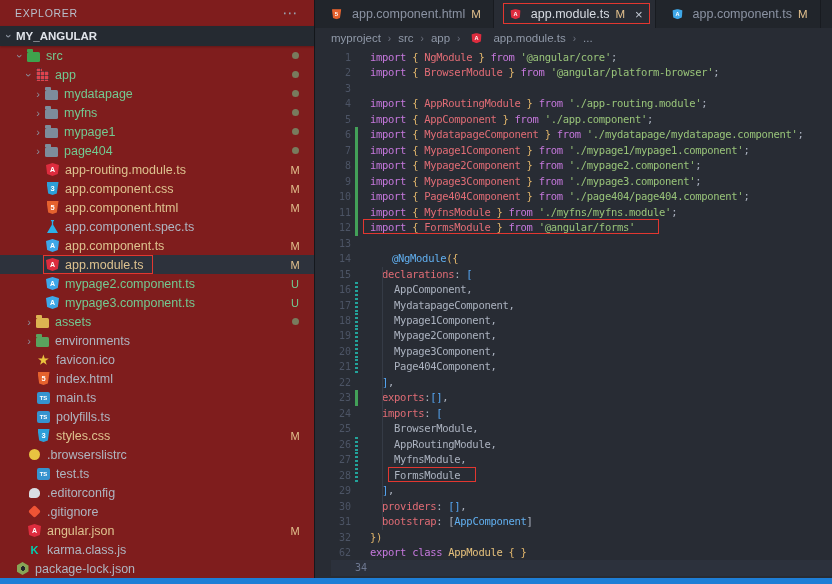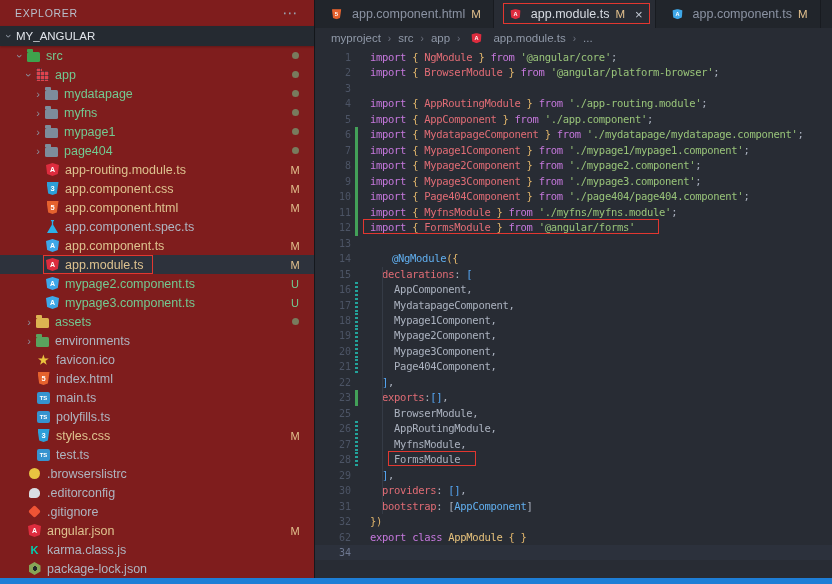--- a/index.html
+++ b/index.html
@@ -5,21 +5,21 @@
   :root{ --ann:#e23730; }
   *{box-sizing:border-box;}
   html,body{margin:0;padding:0;}
   body{width:832px;height:584px;background:#282c34;font-family:"Liberation Sans",sans-serif;overflow:hidden;position:relative;}
   .app{display:flex;height:578px;}
 
   
   .sidebar{width:315px;background:#7f1d1d;border-right:1px solid #15181d;display:flex;flex-direction:column;flex:none;}
   .sb-head{height:26px;display:flex;align-items:center;justify-content:space-between;padding:0 16px 0 15px;color:#b8bfcb;font-size:10.5px;letter-spacing:.7px;}
   .menu-dots{color:#9aa1ad;font-size:15px;line-height:10px;cursor:pointer;}
-  .section{height:20px;display:flex;align-items:center;font-weight:normal;color:#e0e4ea;font-size:11.5px;background:#252a31;padding-left:4px;gap:2px;box-shadow:0 1px 2px rgba(0,0,0,.25);}
+  .section{height:20px;display:flex;align-items:center;font-weight:bold;color:#e0e4ea;font-size:11.5px;background:#252a31;padding-left:4px;gap:2px;box-shadow:0 1px 2px rgba(0,0,0,.25);}
   .tree{flex:1;overflow:hidden;}
   .row{height:19px;display:flex;align-items:center;font-size:12.5px;color:#aeb5c0;position:relative;padding-right:12px;cursor:pointer;}
   .row.selected{background:#2d323c;}
   .grow{flex:1;white-space:nowrap;overflow:hidden;}
   .chev{width:10px;flex:none;color:#8a919d;font-size:11px;display:inline-flex;justify-content:center;line-height:10px;}
   .chev.open{transform:rotate(90deg);}
   .c-mod{color:#ddc28f;}
   .c-un{color:#73c991;}
   .c-n{color:#aeb5c0;}
   .badge{font-size:11px;width:14px;text-align:center;flex:none;}
@@ -56,21 +56,21 @@
   .tabbar{height:28px;background:#21252b;display:flex;flex:none;}
   .tab{display:flex;align-items:center;padding:0 12px;font-size:12.5px;color:#8b93a3;border-right:1px solid #181b20;gap:6px;position:relative;cursor:pointer;white-space:nowrap;}
   .tab.active{background:#282c34;color:#d8dce3;}
   .tab .m{color:#e2c08d;font-size:11.5px;}
   .tab .x{color:#c3c9d4;font-size:13px;margin-left:4px;cursor:pointer;}
   .crumbs{height:20px;display:flex;align-items:center;font-size:11.5px;color:#9099a8;padding-left:16px;gap:7px;flex:none;white-space:nowrap;}
   .crumbs .sep{color:#6d7380;font-size:10px;}
   .crumbs .bc{cursor:pointer;}
   .code{flex:1;position:relative;padding-top:2px;overflow:hidden;}
   .line{display:flex;height:15.47px;line-height:15.47px;font-family:"DejaVu Sans Mono",monospace;font-size:10.5px;letter-spacing:-0.3px;white-space:pre;}
-  .line.cur{background:#2c313c;}
+  .line.cur{background:#2c313c;margin-left:16px;}
   .num{width:36px;text-align:right;color:#4c5465;font-size:10px;letter-spacing:0;flex:none;}
   .line.cur .num{color:#6e7891;}
   .gm{width:3px;margin-left:4px;flex:none;}
   .gm.a{background:#43a058;}
   .gm.m{background:repeating-linear-gradient(180deg,#23a39b 0 2px,transparent 2px 4px);}
   .lc{margin-left:12px;position:relative;flex:1;}
   .lc.g1::before{content:"";position:absolute;left:12px;top:0;bottom:0;width:1px;background:#353b46;}
   .k{color:#c678dd;} .i{color:#e06c75;} .s{color:#98c379;text-align:center;} .p{color:#e0b56b;}
   .b{color:#56a8f5;} .w{color:#abb2bf;} .d{color:#61afef;padding-left:22px;} .x{color:#61afef;} .c{color:#e5c07b;}
 
@@ -240,33 +240,33 @@
           </span>
           <span class="grow c-n">polyfills.ts</span>
         </div>
         <div class="row" style="padding-left: 35px;">
           <span class="ic ic-css">
             <span class="ic-inner">3</span>
           </span>
           <span class="grow c-mod">styles.css</span>
           <span class="badge b-m">M</span>
         </div>
+        <div class="row" style="padding-left: 26px;">
+          <span class="ic ic-dot-yellow">
+            <span class="ic-inner"></span>
+          </span>
+          <span class="grow c-n">.browserslistrc</span>
+        </div>
         <div class="row" style="padding-left: 35px;">
           <span class="ic ic-ts">
             <span class="ic-inner">TS</span>
           </span>
           <span class="grow c-n">test.ts</span>
         </div>
         <div class="row" style="padding-left: 26px;">
-          <span class="ic ic-dot-yellow">
-            <span class="ic-inner"></span>
-          </span>
-          <span class="grow c-n">.browserslistrc</span>
-        </div>
-        <div class="row" style="padding-left: 26px;">
           <span class="ic ic-editorconfig">
             <span class="ic-inner"></span>
           </span>
           <span class="grow c-n">.editorconfig</span>
         </div>
         <div class="row" style="padding-left: 26px;">
           <span class="ic ic-git">
             <span class="ic-inner"></span>
           </span>
           <span class="grow c-n">.gitignore</span>
@@ -277,21 +277,21 @@
           </span>
           <span class="grow c-mod">angular.json</span>
           <span class="badge b-m">M</span>
         </div>
         <div class="row" style="padding-left: 26px;">
           <span class="ic ic-karma">
             <span class="ic-inner">K</span>
           </span>
           <span class="grow c-n">karma.class.js</span>
         </div>
-        <div class="row" style="padding-left: 26px;">
+        <div class="row" style="padding-left: 14px;">
           <span class="ic ic-npm">
             <span class="ic-inner"></span>
           </span>
           <span class="grow c-n">package-lock.json</span>
         </div>
       </div>
   </aside>
 
   <main class="editor">
     <div class="tabbar" id="tabs">
@@ -350,20 +350,21 @@
         <div class="line"><span class="num">14</span><span class="gm"></span><span class="lc"><span class="d">@NgModule</span><span class="p">({</span></span></div>
         <div class="line"><span class="num">15</span><span class="gm"></span><span class="lc g1"><span class="w">  </span><span class="i">declarations</span><span class="w">: </span><span class="b">[</span></span></div>
         <div class="line"><span class="num">16</span><span class="gm m"></span><span class="lc g1"><span class="w">    AppComponent,</span></span></div>
         <div class="line"><span class="num">17</span><span class="gm m"></span><span class="lc g1"><span class="w">    MydatapageComponent,</span></span></div>
         <div class="line"><span class="num">18</span><span class="gm m"></span><span class="lc g1"><span class="w">    Mypage1Component,</span></span></div>
         <div class="line"><span class="num">19</span><span class="gm m"></span><span class="lc g1"><span class="w">    Mypage2Component,</span></span></div>
         <div class="line"><span class="num">20</span><span class="gm m"></span><span class="lc g1"><span class="w">    Mypage3Component,</span></span></div>
         <div class="line"><span class="num">21</span><span class="gm m"></span><span class="lc g1"><span class="w">    Page404Component,</span></span></div>
         <div class="line"><span class="num">22</span><span class="gm"></span><span class="lc g1"><span class="w">  </span><span class="b">]</span><span class="w">,</span></span></div>
         <div class="line"><span class="num">23</span><span class="gm a"></span><span class="lc g1"><span class="w">  </span><span class="i">exports</span><span class="w">:</span><span class="b">[]</span><span class="w">,</span></span></div>
+        <div class="line"><span class="num">24</span><span class="gm"></span><span class="lc g1"><span class="w">  </span><span class="i">imports</span><span class="w">: </span><span class="b">[</span></span></div>
         <div class="line"><span class="num">25</span><span class="gm"></span><span class="lc g1"><span class="w">    BrowserModule,</span></span></div>
         <div class="line"><span class="num">26</span><span class="gm m"></span><span class="lc g1"><span class="w">    AppRoutingModule,</span></span></div>
         <div class="line"><span class="num">27</span><span class="gm m"></span><span class="lc g1"><span class="w">    MyfnsModule,</span></span></div>
         <div class="line"><span class="num">28</span><span class="gm m"></span><span class="lc g1"><span class="w">    </span><span class="w">FormsModule</span><span class="ann-box ann-tok28"></span></span></div>
         <div class="line"><span class="num">29</span><span class="gm"></span><span class="lc g1"><span class="w">  </span><span class="b">]</span><span class="w">,</span></span></div>
         <div class="line"><span class="num">30</span><span class="gm"></span><span class="lc g1"><span class="w">  </span><span class="i">providers</span><span class="w">: </span><span class="b">[]</span><span class="w">,</span></span></div>
         <div class="line"><span class="num">31</span><span class="gm"></span><span class="lc g1"><span class="w">  </span><span class="i">bootstrap</span><span class="w">: </span><span class="w">[</span><span class="x">AppComponent</span><span class="w">]</span></span></div>
         <div class="line"><span class="num">32</span><span class="gm"></span><span class="lc"><span class="p">})</span></span></div>
         <div class="line"><span class="num">62</span><span class="gm"></span><span class="lc"><span class="k">export class </span><span class="c">AppModule</span><span class="w"> </span><span class="p">{ }</span></span></div>
         <div class="line cur"><span class="num">34</span><span class="gm"></span><span class="lc"></span></div>

